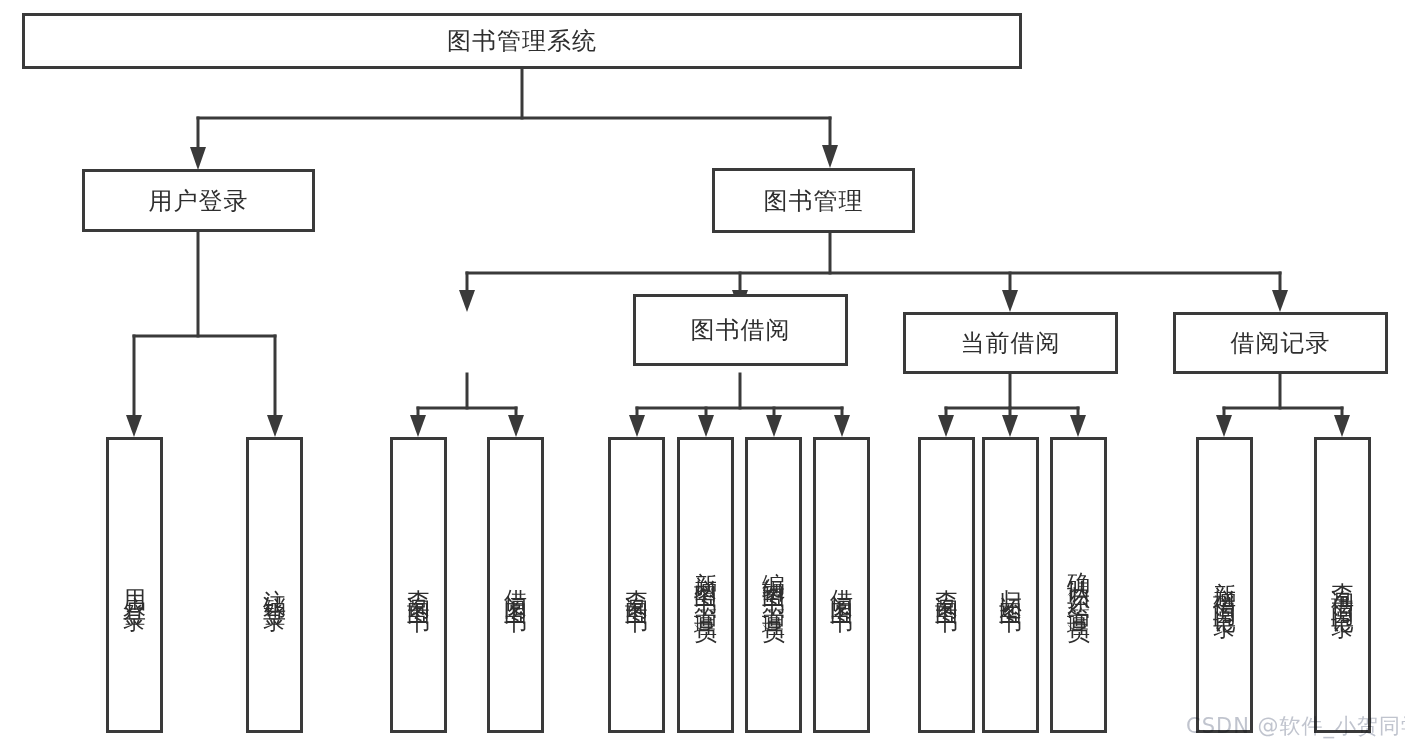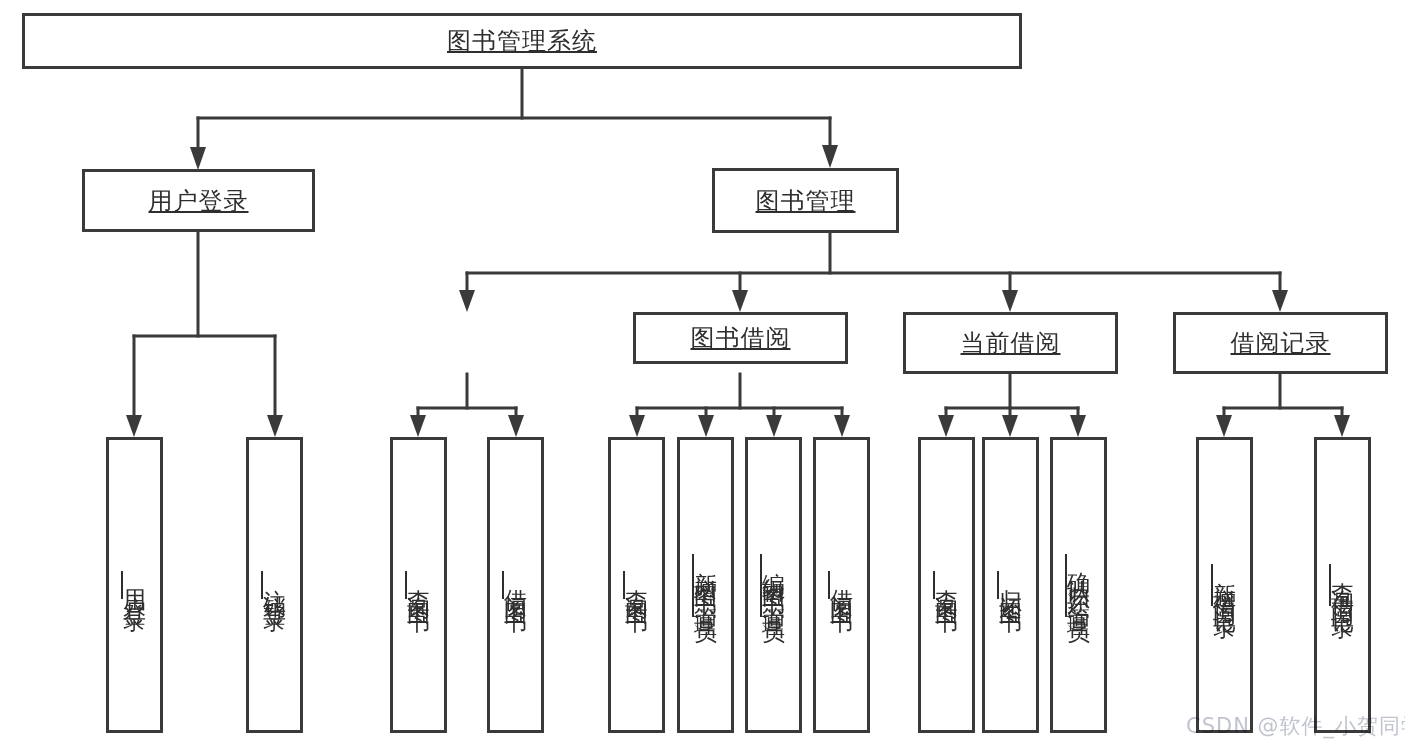--- a/index.html
+++ b/index.html
@@ -4,21 +4,21 @@
 <style>
   html,body{margin:0;padding:0;background:#ffffff;}
   .canvas{
     position:relative;width:1405px;height:747px;background:#ffffff;
     font-family:"DejaVu Sans","Liberation Sans",sans-serif;color:#2e2e2e;overflow:hidden;
   }
   .connectors{position:absolute;left:0;top:0;width:1405px;height:747px;}
   .node{
     position:absolute;box-sizing:border-box;background:#ffffff;
     border:3px solid #3a3a3a;display:flex;align-items:center;justify-content:center;
-    font-size:24px;letter-spacing:1px;white-space:nowrap;z-index:2;text-decoration:underline;
+    font-size:24px;letter-spacing:1px;white-space:nowrap;z-index:2;
   }
   .leaf{z-index:2;}
   .leaf .vtext{
     writing-mode:vertical-rl;text-orientation:mixed;
     font-size:23px;letter-spacing:7px;line-height:1;
   }
   .watermark{
     position:absolute;left:1186px;top:712px;z-index:3;
     font-size:21px;color:#c0c4ce;white-space:nowrap;
     mix-blend-mode:multiply;letter-spacing:1px;
@@ -91,23 +91,23 @@
       <polygon points="1002,415 1018,415 1010,437"></polygon>
       <polygon points="1070,415 1086,415 1078,437"></polygon>
       <polygon points="1216,415 1232,415 1224,437"></polygon>
       <polygon points="1334,415 1350,415 1342,437"></polygon>
     </g>
   </svg>
 
   <div class="node" style="left:22px;top:13px;width:1000px;height:56px">图书管理系统</div>
 
   <div class="node" style="left:82px;top:169px;width:233px;height:63px">用户登录</div>
-  <div class="node" style="left:712px;top:168px;width:187px;height:65px">图书管理</div>
+  <div class="node" style="left:712px;top:168px;width:203px;height:65px">图书管理</div>
 
-  <div class="node" style="left:633px;top:312px;width:215px;height:52px">图书借阅</div>
+  <div class="node" style="left:633px;top:294px;width:215px;height:72px">图书借阅</div>
   <div class="node" style="left:903px;top:312px;width:215px;height:62px">当前借阅</div>
   <div class="node" style="left:1173px;top:312px;width:215px;height:62px">借阅记录</div>
 
   <div class="node leaf" style="left:106px;top:437px;width:57px;height:296px">
     <span class="vtext">用户登录</span>
   </div>
   <div class="node leaf" style="left:246px;top:437px;width:57px;height:296px">
     <span class="vtext">注销登录</span>
   </div>
 

